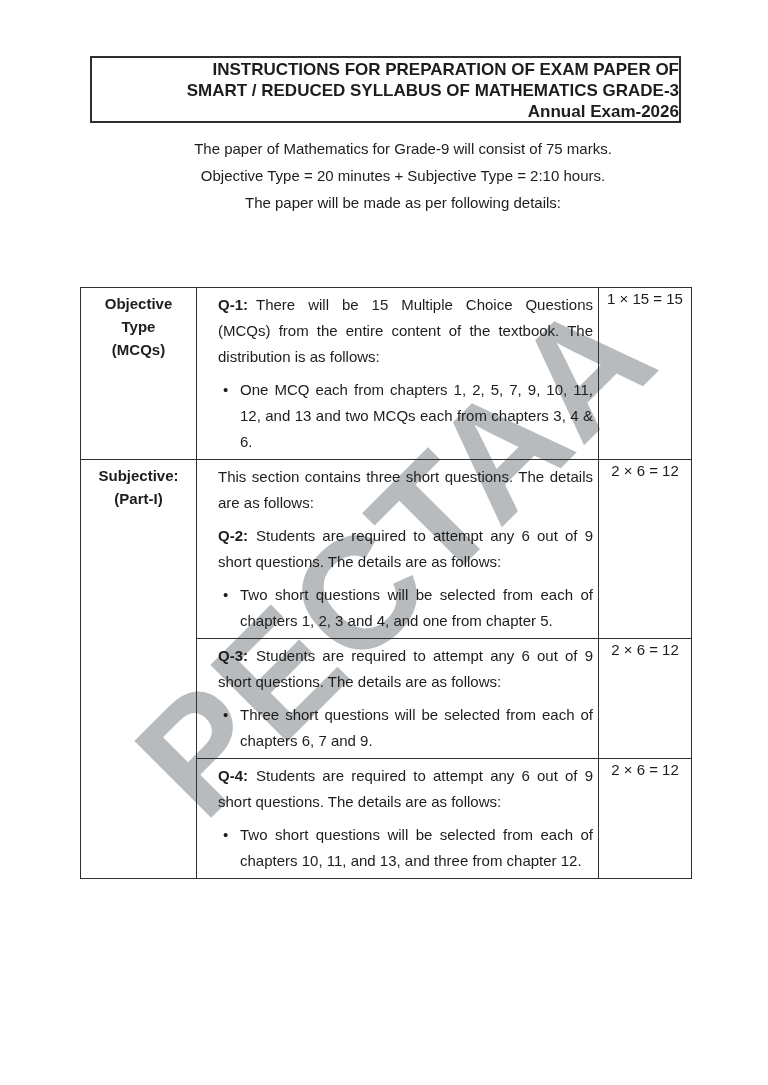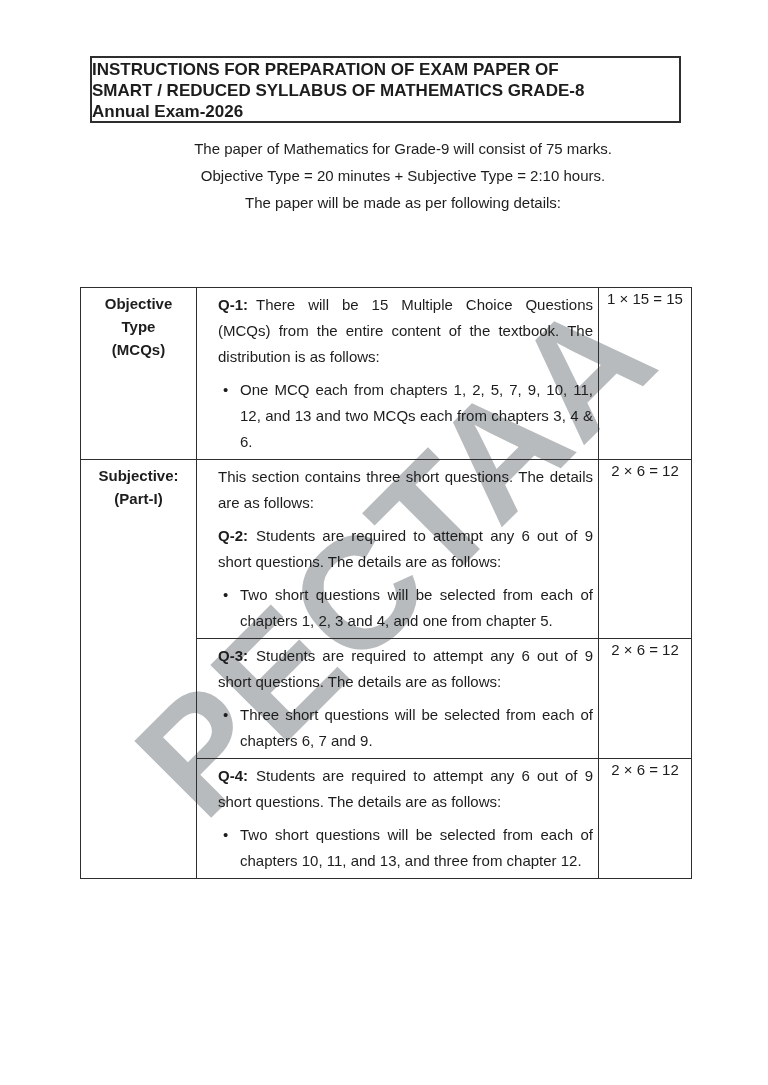--- a/index.html
+++ b/index.html
@@ -28,21 +28,21 @@
   }
   .content { position: absolute; inset: 0; z-index: 1; }
 
   .header-box {
     position: absolute;
     left: 90px;
     top: 56px;
     width: 591px;
     height: 67px;
     border: 2px solid #2e2e2e;
-    text-align: left;
+    text-align: right;
     font-weight: bold;
     font-size: 17px;
     line-height: 21px;
     padding-top: 1px;
   }
 
   .intro {
     position: absolute;
     left: 120px;
     top: 139px;
@@ -104,21 +104,21 @@
 <body>
 
 <div class="page">
 
   <div class="watermark" style="color: rgb(183, 187, 189);">PECTAA</div>
 
   <div class="content">
 
     <div class="header-box">
       <div>INSTRUCTIONS FOR PREPARATION OF EXAM PAPER OF</div>
-      <div>SMART / REDUCED SYLLABUS OF MATHEMATICS GRADE-8</div>
+      <div>SMART / REDUCED SYLLABUS OF MATHEMATICS GRADE-3</div>
       <div>Annual Exam-2026</div>
     </div>
 
     <div class="intro">
       <p>The paper of Mathematics for Grade-9 will consist of 75 marks.</p>
       <p>Objective Type = 20 minutes + Subjective Type = 2:10 hours.</p>
       <p>The paper will be made as per following details:</p>
     </div>
 
     <table class="details">

